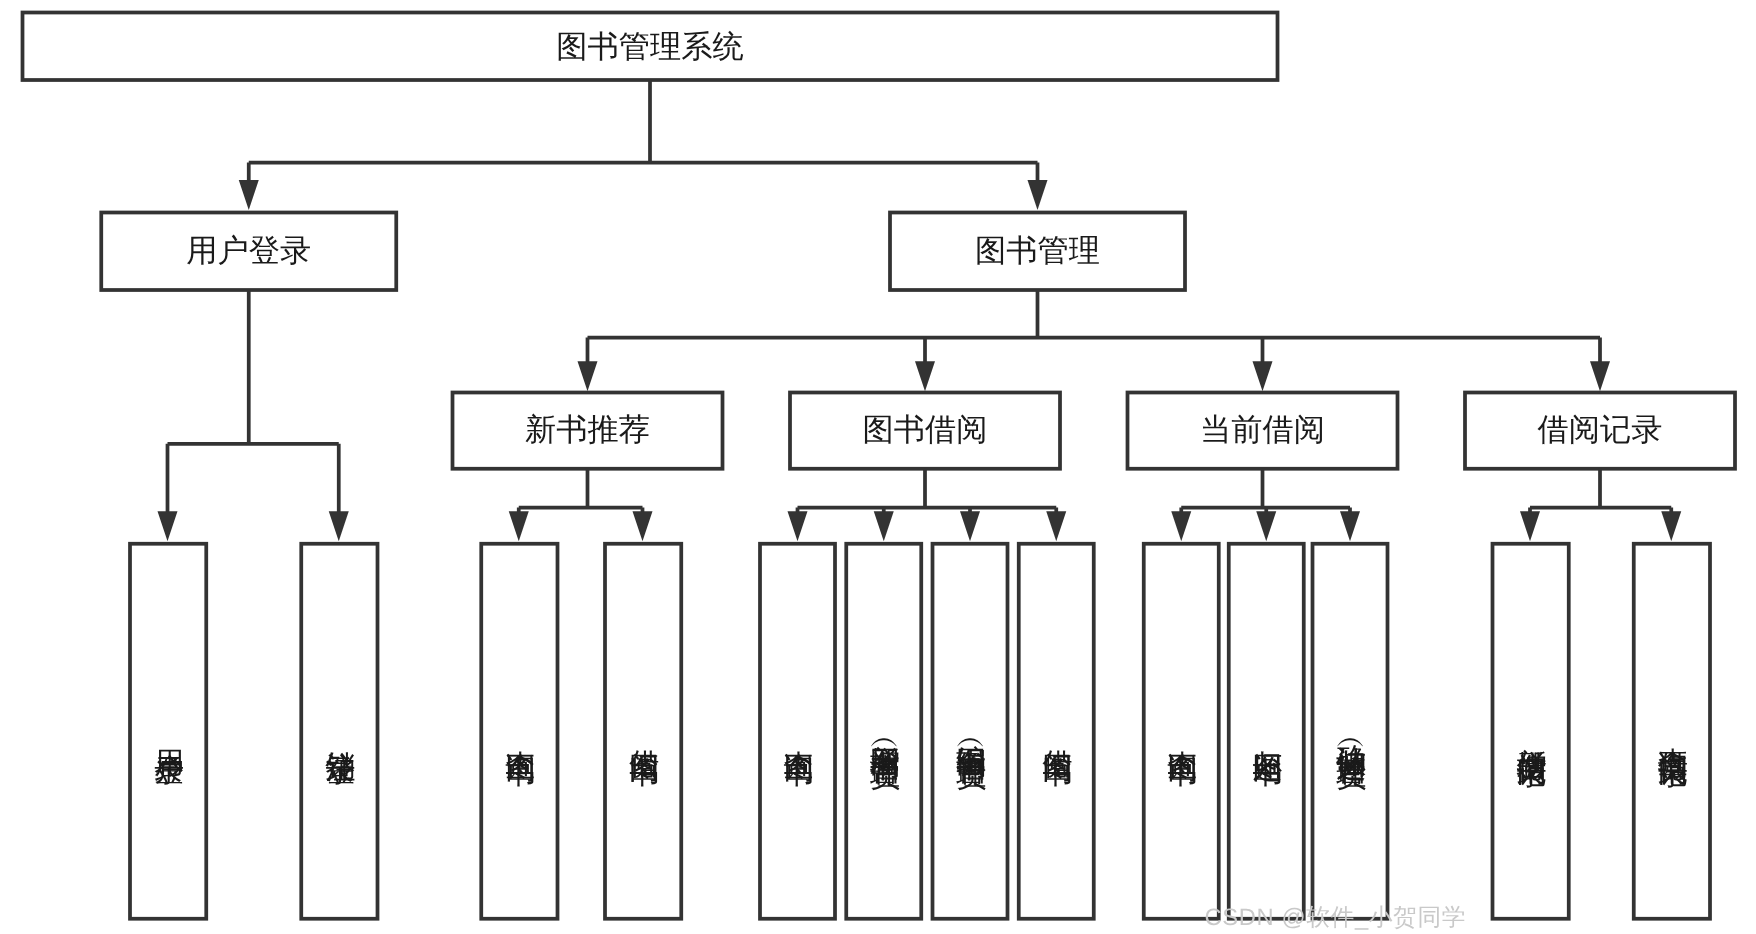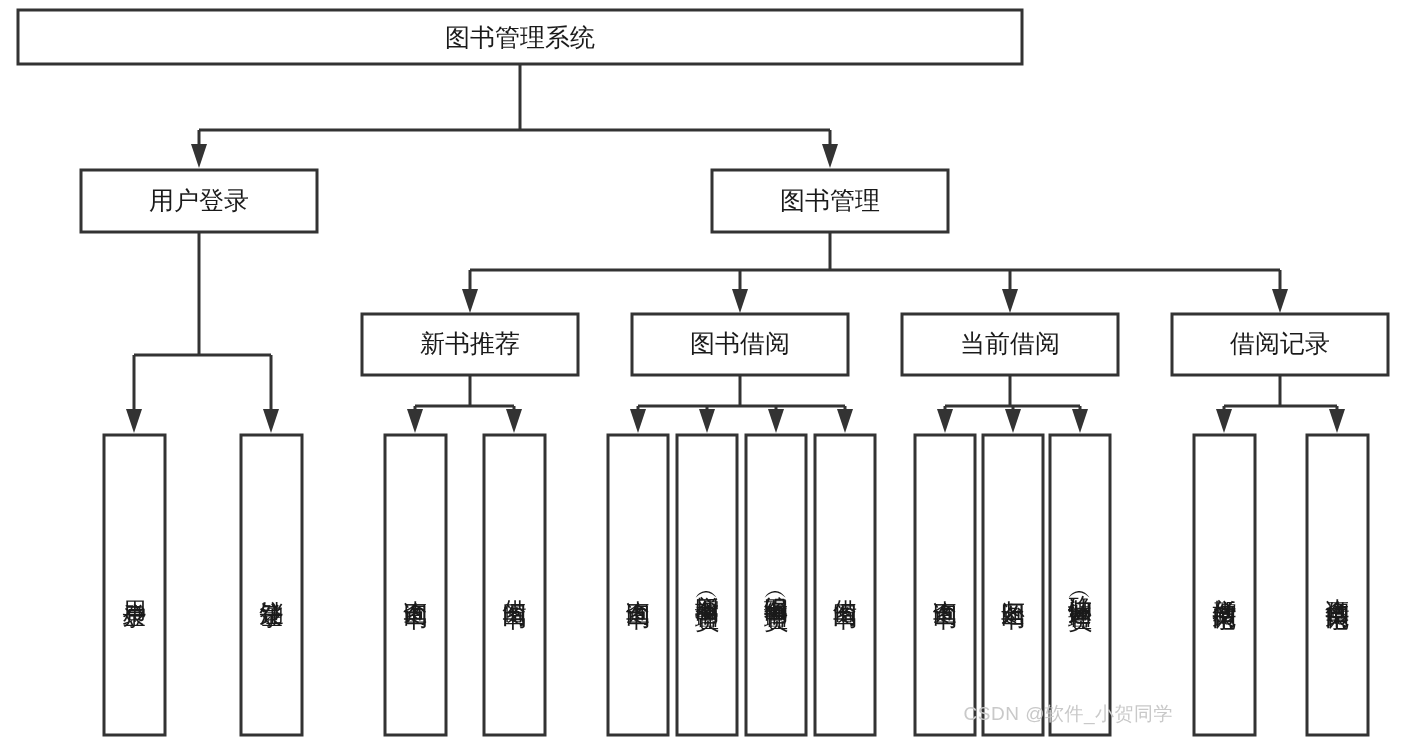--- a/index.html
+++ b/index.html
@@ -58,21 +58,21 @@
     font-size: 24px;
     line-height: 1.08;
     letter-spacing: 2px;
     color: #1a1a1a;
     text-align: center;
     white-space: nowrap;
   }
   #watermark {
     position: absolute;
     right: 8px;
-    bottom: 20px;
+    bottom: 0;
     font-family: "Liberation Sans", "DejaVu Sans", sans-serif;
     font-size: 19px;
     color: #c9c9c9;
     letter-spacing: 0.5px;
     white-space: nowrap;
   }
 </style>
 </head>
 <body>
 

